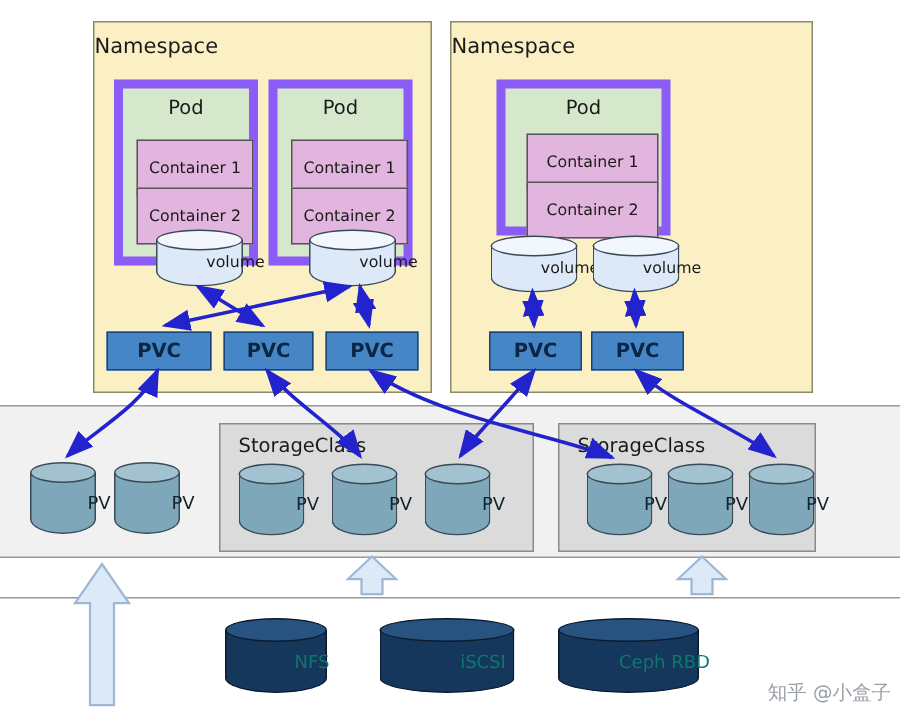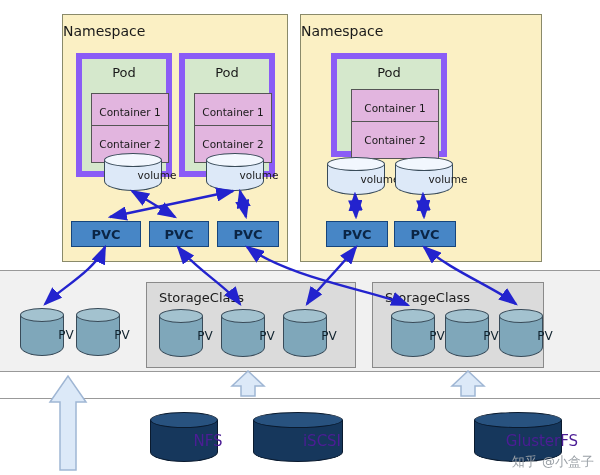--- a/index.html
+++ b/index.html
@@ -28,21 +28,21 @@
     border-radius:0 0 50% 50% / 0 0 10px 10px;box-sizing:border-box;}
   .cyl-label{position:absolute;left:0;top:10px;width:100%;bottom:4px;display:flex;align-items:center;justify-content:center;margin-left:24px;}
   .volume-cyl .cyl-body{background:var(--volume-body,#DDE9F8);}
   .volume-cyl .cyl-top{background:var(--volume-top,#F2F7FE);}
   .volume-cyl .cyl-label{font-size:10.5px;}
   .pv-cyl .cyl-body{background:var(--pv-body,#7FA7BA);}
   .pv-cyl .cyl-top{background:var(--pv-top,#A3C2CF);}
   .pv-cyl .cyl-label{font-size:12px;color:#10232e;}
   .backend-cyl .cyl-top{height:16px;background:var(--backend-top,#28527F);border-color:#0a1a2e;}
   .backend-cyl .cyl-body{top:8px;background:var(--backend-body,#16375C);border-color:#0a1a2e;}
-  .backend-cyl .cyl-label{top:12px;font-size:15px;color:#4c1d95;}
+  .backend-cyl .cyl-label{top:12px;font-size:12px;color:#0f766e;}
   .overlay{position:absolute;left:0;top:0;width:600px;height:475px;pointer-events:none;}
   .conn{stroke:var(--arrow-color,#2323CE);stroke-width:2.4;fill:none;}
   .uparrow{fill:var(--blockarrow-fill,#DCE9F8);stroke:var(--blockarrow-border,#9FB6D4);stroke-width:1.5;}
   .watermark{position:absolute;right:6px;bottom:4px;font-size:13px;color:var(--watermark-color,#9aa0a6);margin-left:31px;}
 </style>
 </head>
 <body>
 
 <div class="stage">
 
@@ -149,24 +149,24 @@
   <div class="cyl backend-cyl" style="left:150px;top:412px;width:68px;height:50px">
     <div class="cyl-body"></div>
       <div class="cyl-top"></div>
     <div class="cyl-label">NFS</div>
   </div>
   <div class="cyl backend-cyl" style="left:253px;top:412px;width:90px;height:50px">
     <div class="cyl-body"></div>
       <div class="cyl-top"></div>
     <div class="cyl-label">iSCSI</div>
   </div>
-  <div class="cyl backend-cyl" style="left:474px;top:412px;width:88px;height:50px">
+  <div class="cyl backend-cyl" style="left:372px;top:412px;width:94px;height:50px">
     <div class="cyl-body"></div>
       <div class="cyl-top"></div>
-    <div class="cyl-label">GlusterFS</div>
+    <div class="cyl-label">Ceph RBD</div>
   </div>
 
   <svg class="overlay" viewBox="0 0 600 475" xmlns="http://www.w3.org/2000/svg">
     <defs>
       <marker id="ah" markerWidth="8" markerHeight="6" refX="7" refY="3" orient="auto-start-reverse">
         <path d="M0,0 L8,3 L0,6 Z" fill="#2323CE"></path>
       </marker>
     </defs>
 
     <path class="conn" d="M132,191 L175,217" marker-start="url(#ah)" marker-end="url(#ah)"></path>

